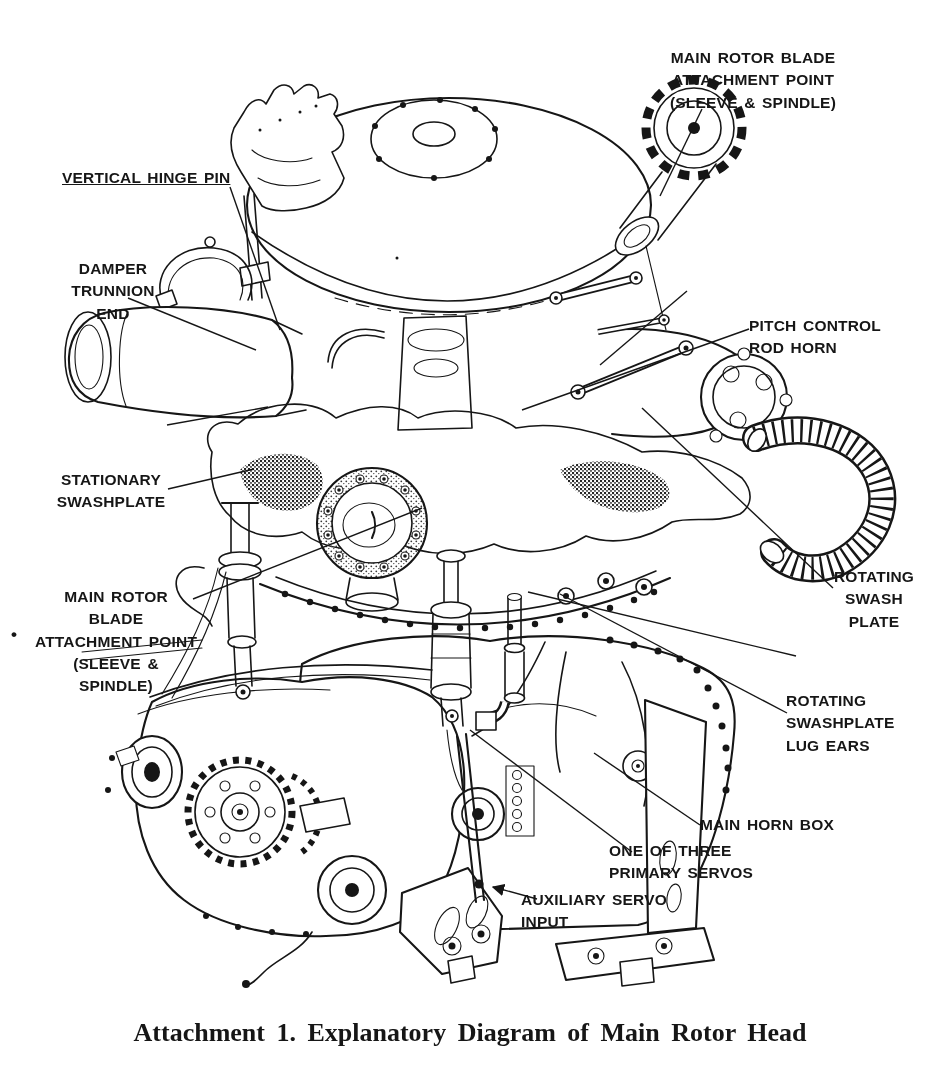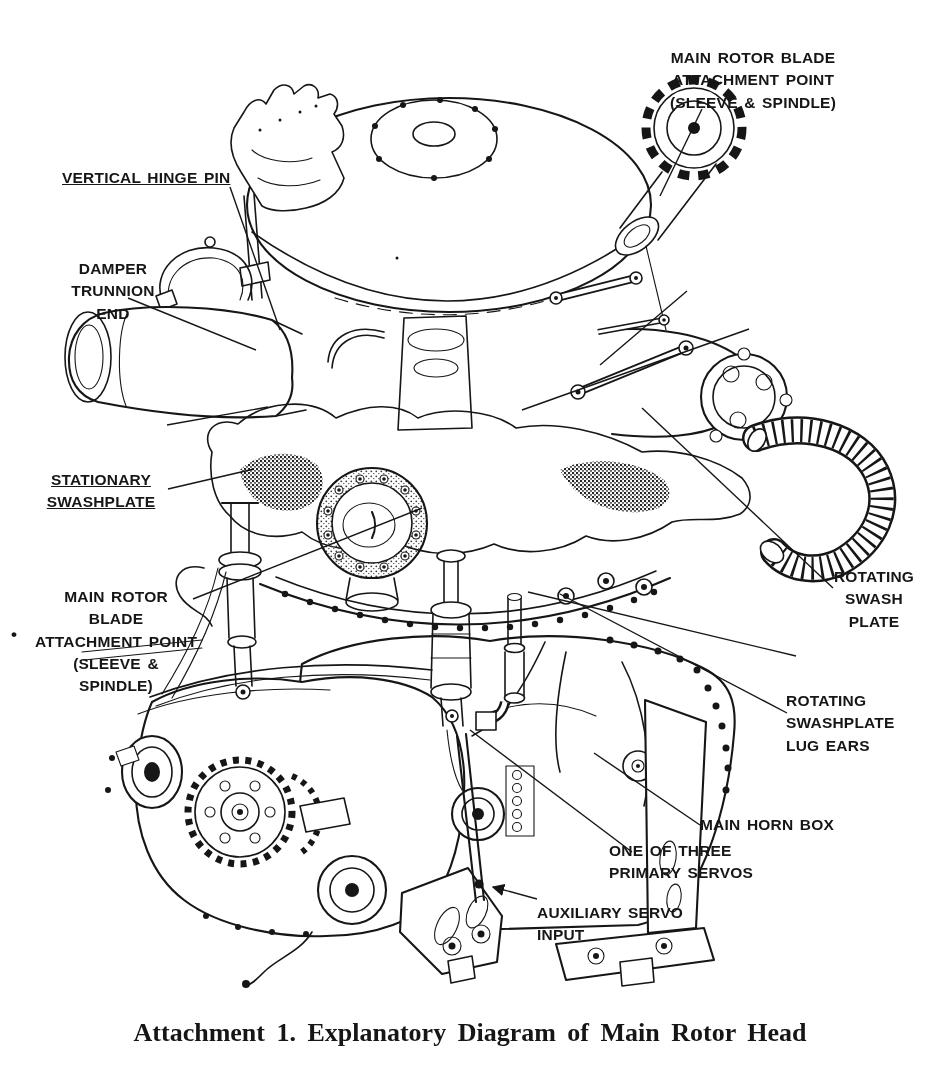--- a/index.html
+++ b/index.html
@@ -390,33 +390,35 @@
   </g>
 </svg>
 
 <div class="lbl ctr" style="left:668px;top:47px;width:170px;">MAIN ROTOR BLADE
 ATTACHMENT POINT
 (SLEEVE &amp; SPINDLE)</div>
 <div class="lbl" style="left:62px;top:167px;width:175px;text-decoration:underline;">VERTICAL HINGE PIN</div>
 <div class="lbl ctr" style="left:58px;top:242px;width:110px;margin-top:16px;">DAMPER
 TRUNNION
 END</div>
-<div class="lbl ctr" style="left:40px;top:469px;width:122px;text-decoration:underline;">STATIONARY
+<div class="lbl" style="left:749px;top:315px;width:135px;">PITCH CONTROL
+ROD HORN</div>
+<div class="lbl ctr" style="left:50px;top:469px;width:122px;">STATIONARY
 SWASHPLATE</div>
 <div class="lbl ctr" style="left:34px;top:586px;width:164px;">MAIN ROTOR BLADE
 ATTACHMENT POINT
 (SLEEVE &amp; SPINDLE)</div>
 <div class="lbl ctr" style="left:826px;top:566px;width:96px;">ROTATING
 SWASH
 PLATE</div>
 <div class="lbl" style="left:786px;top:690px;width:115px;">ROTATING
 SWASHPLATE
 LUG EARS</div>
 <div class="lbl" style="left:700px;top:814px;width:140px;">MAIN HORN BOX</div>
 <div class="lbl" style="left:609px;top:840px;width:155px;">ONE OF THREE
 PRIMARY SERVOS</div>
-<div class="lbl" style="left:537px;top:889px;width:160px;margin-top:13px;">AUXILIARY SERVO
+<div class="lbl" style="left:521px;top:889px;width:160px;">AUXILIARY SERVO
 INPUT</div>
 
 <div class="bullet">•</div>
 <div class="caption">Attachment 1. Explanatory Diagram of Main Rotor Head</div>
 
 </div>
 
 </body></html>

